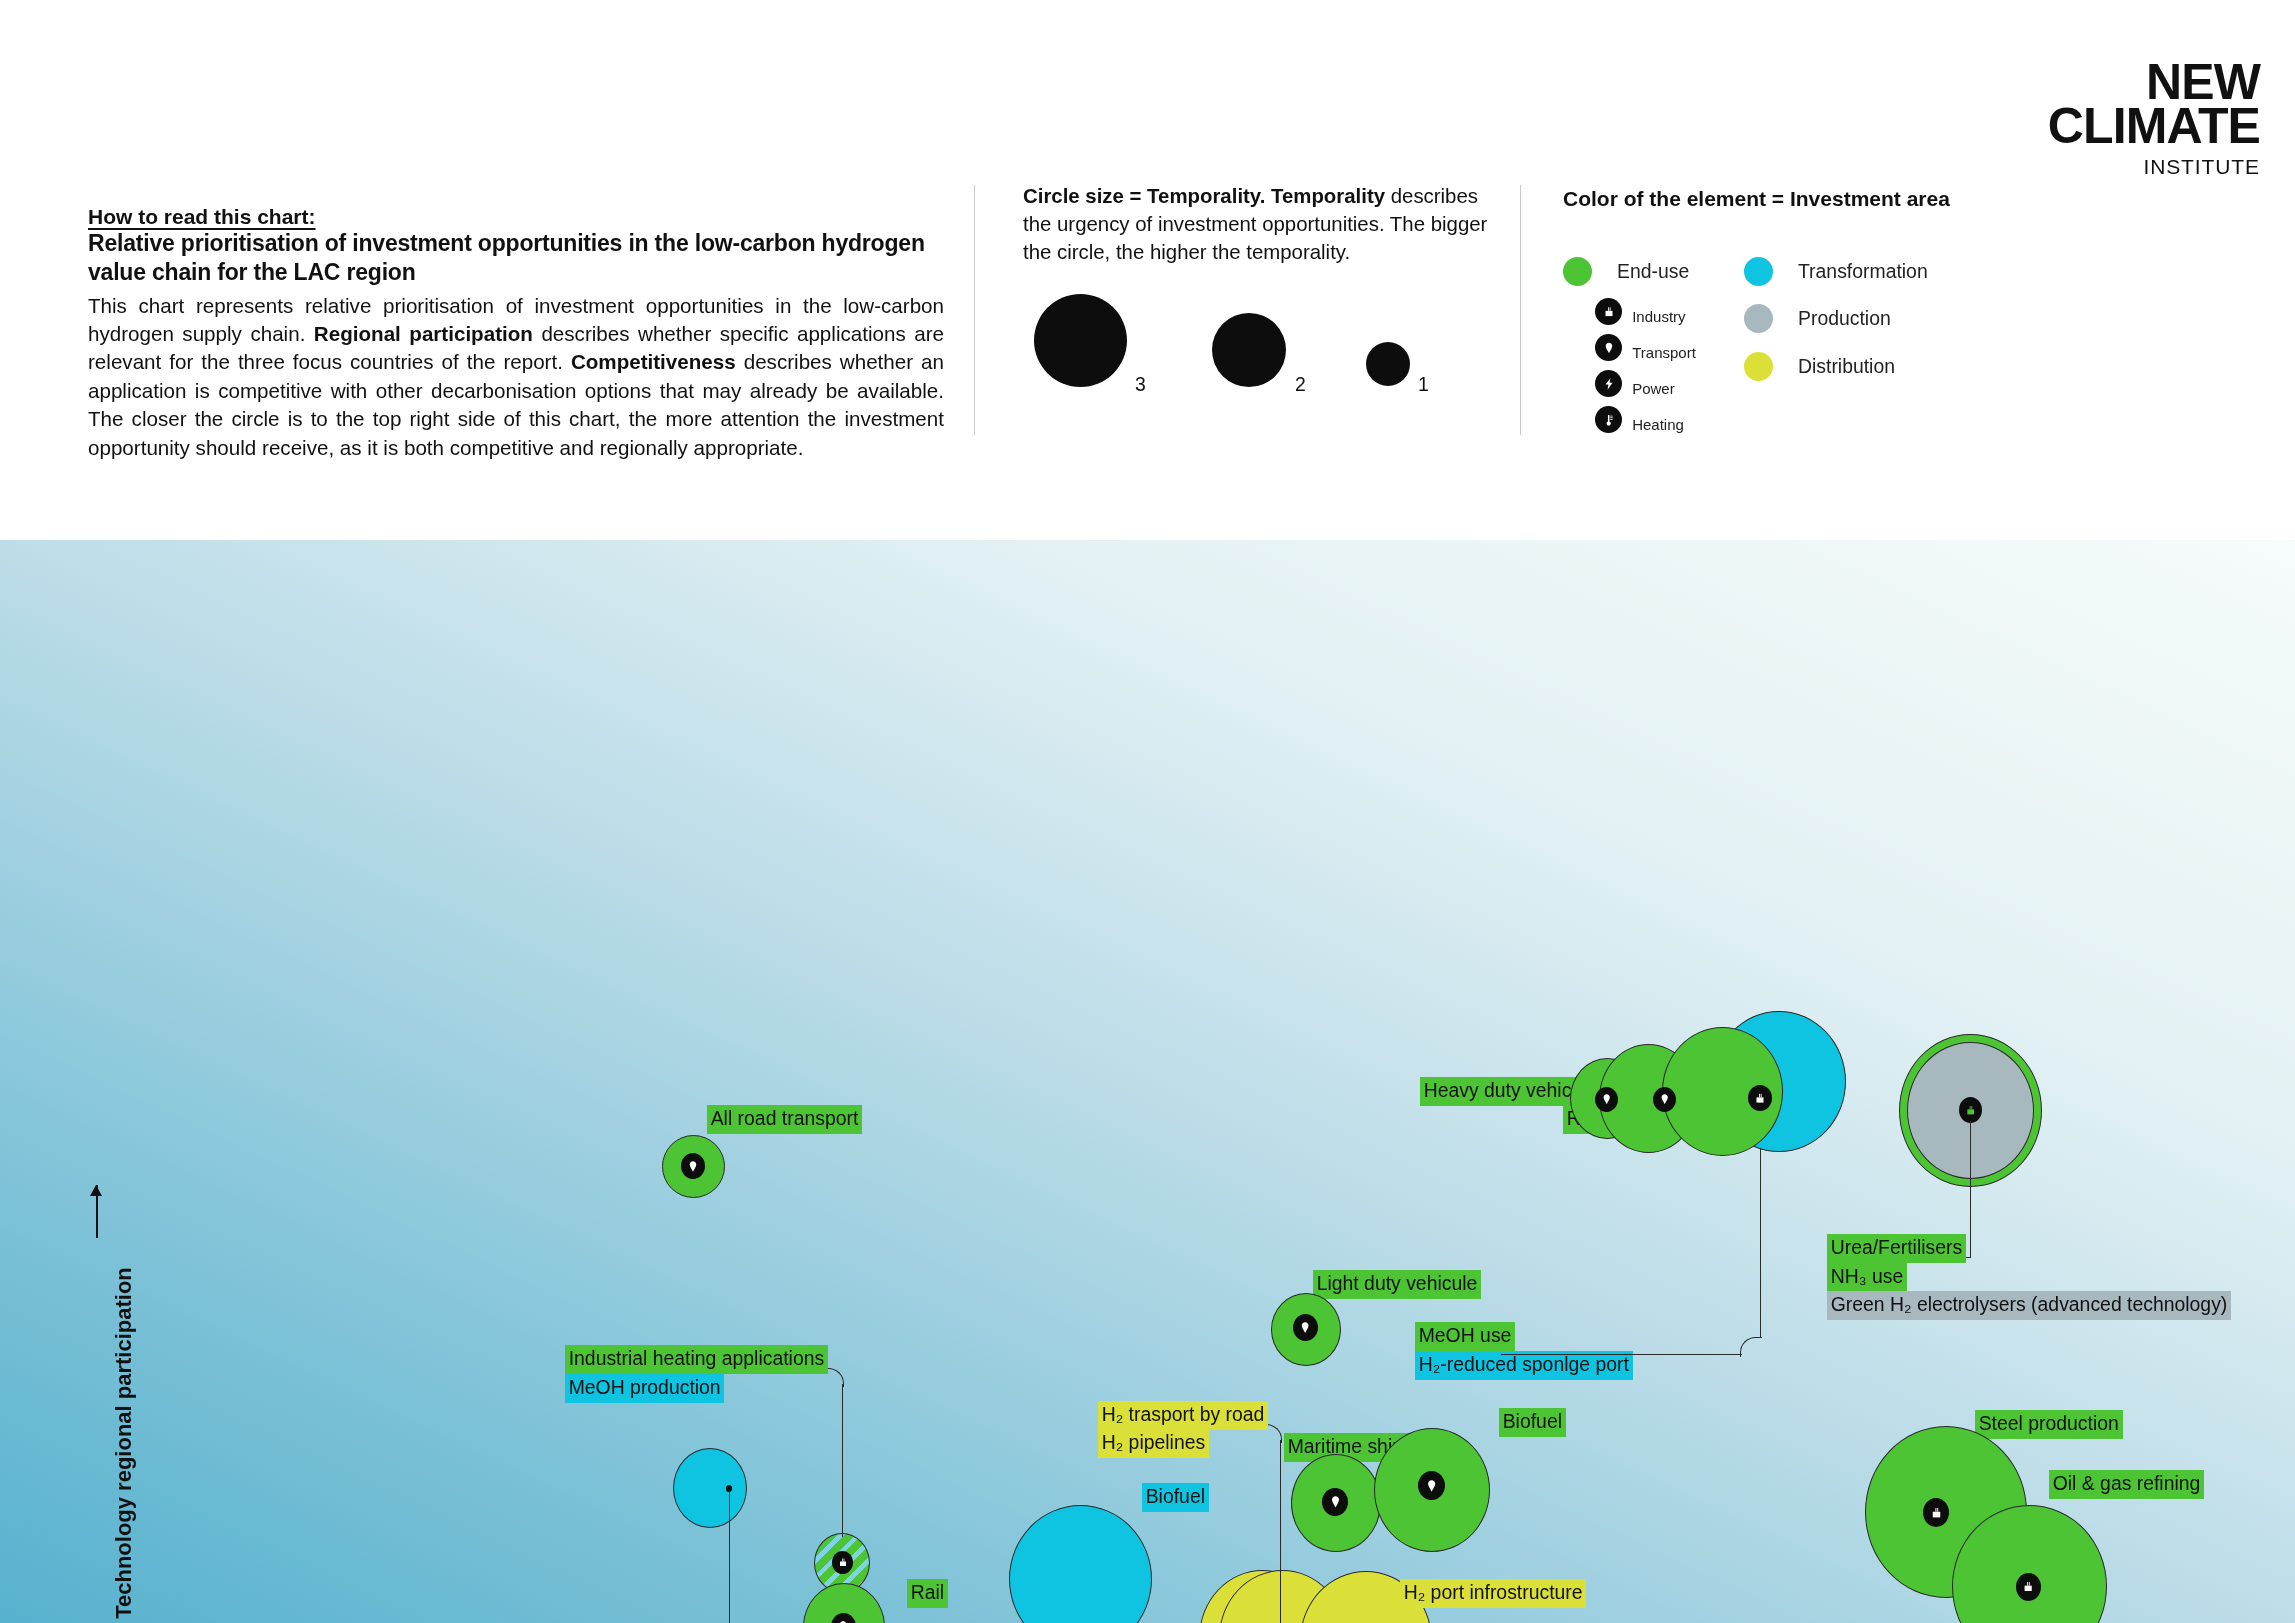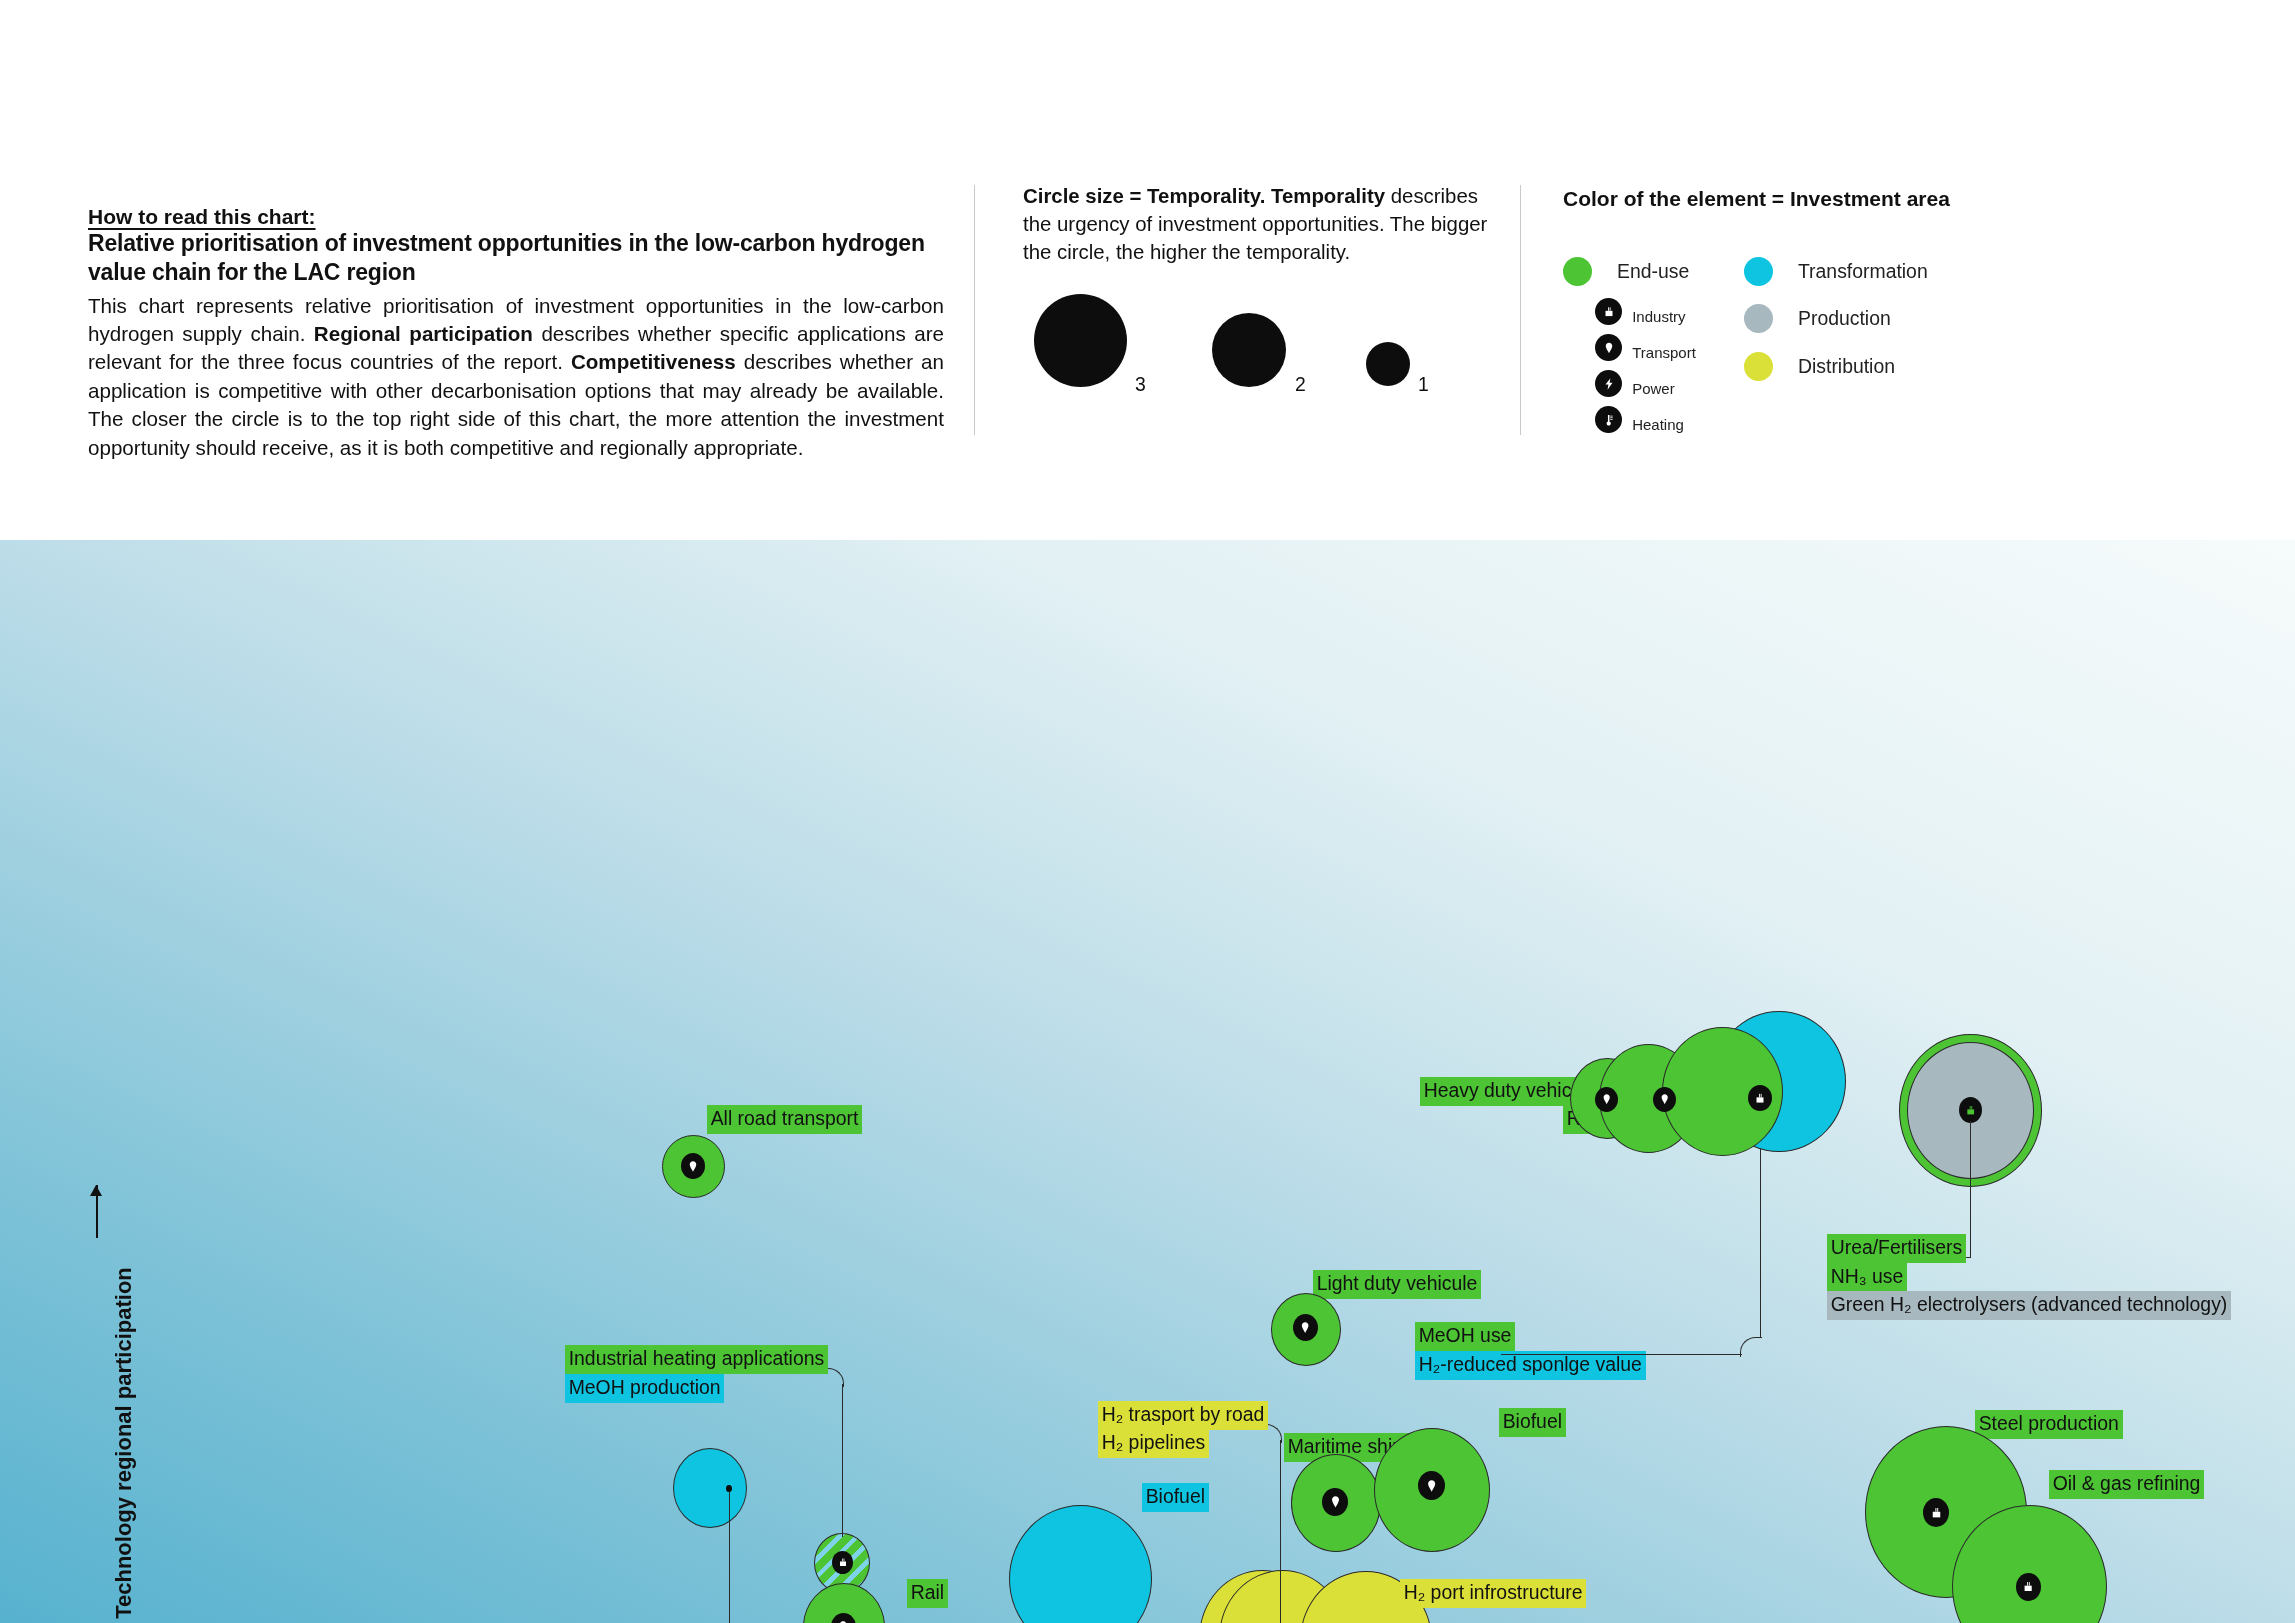--- a/index.html
+++ b/index.html
@@ -64,20 +64,25 @@
          border-top-right-radius:15.7px;}
 
   .tag{position:absolute;font-size:19.4px;line-height:1;padding:4.2px 3.7px 5.6px 3.7px;
        white-space:nowrap;color:#111;}
 </style>
 </head>
 <body>
 
 <div id="header">
 
+  <div id="logo">
+    <div class="lg-l1">NEW</div>
+    <div class="lg-l2">CLIMATE</div>
+    <div class="lg-l3">INSTITUTE</div>
+  </div>
 
   <div id="title-block">
     <div id="howto">How to read this chart:</div>
     <div id="title">Relative prioritisation of investment opportunities in the low-carbon hydrogen value chain for the LAC region</div>
     <div id="body-text">
       This chart represents relative prioritisation of investment opportunities in the low-carbon hydrogen supply chain. <b>Regional participation</b> describes whether specific applications are relevant for the three focus countries of the report. <b>Competitiveness</b> describes whether an application is competitive with other decarbonisation options that may already be available. The closer the circle is to the top right side of this chart, the more attention the investment opportunity should receive, as it is both competitive and regionally appropriate.
     </div>
   </div>
 
   <div class="vdiv" style="left:974px;top:185px;height:250px;"></div>
@@ -232,21 +237,21 @@
 
   <div class="tag" style="left:1313px;top:730px;background:#4cc434;">Light duty vehicule</div>
   <div class="bub" style="left:1271px;top:753px;width:70px;height:73px;background:#4cc434;"></div>
   <div class="icon" style="left:1293px;top:774px;width:25px;height:27px;">
     <svg width="14.3" height="15.3" viewBox="0 0 24 24">
         <path d="M12 3c3.2 0 5.6 2.5 5.6 5.6 0 3.6-4 9-5.6 12.4C10.4 17.6 6.4 12.2 6.4 8.6 6.4 5.5 8.8 3 12 3z" fill="#fff"></path>
       </svg>
   </div>
 
   <div class="tag" style="left:1415px;top:782px;background:#4cc434;">MeOH use</div>
-  <div class="tag" style="left:1415px;top:811px;background:#0ec4e0;">H₂-reduced sponlge value</div>
+  <div class="tag" style="left:1415px;top:811px;background:#0ec4e0;">H₂-reduced sponlge port</div>
   <div class="leadh" style="left:1501px;top:814px;width:241px;"></div>
   <div class="leadc" style="left:1740px;top:797px;width:21px;height:18.5px;"></div>
   <div class="lead" style="left:1760px;top:523px;height:275px;"></div>
 
   <div class="tag" style="left:1420px;top:537px;background:#4cc434;">Heavy duty vehicule</div>
   <div class="tag" style="left:1563px;top:565px;background:#4cc434;">Refueling infrastructure</div>
 
   <div class="ring" style="left:1712px;top:471px;width:134px;height:141px;background:#0ec4e0;"></div>
   <div class="bub" style="left:1570px;top:518px;width:75px;height:81px;background:#4cc434;"></div>
   <div class="bub" style="left:1599px;top:504px;width:99px;height:109px;background:#4cc434;"></div>

